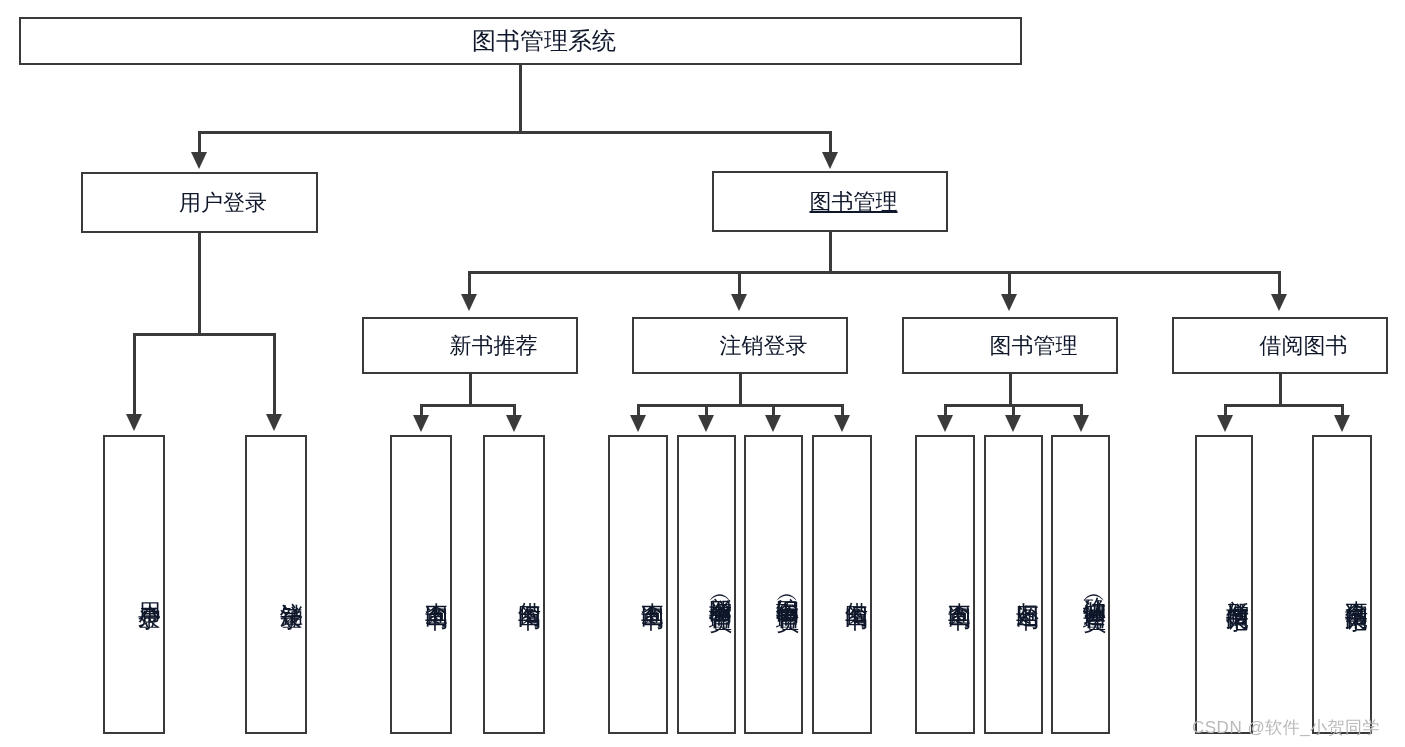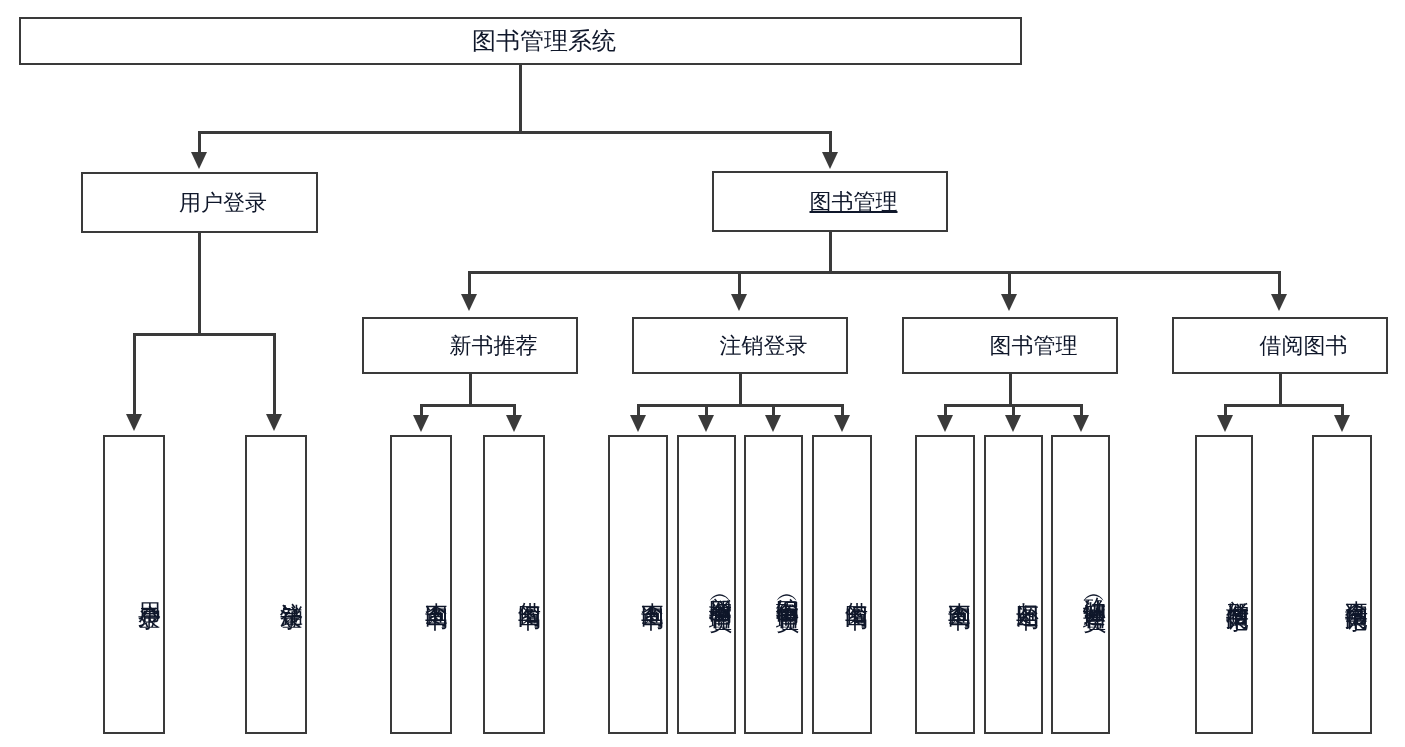--- a/index.html
+++ b/index.html
@@ -198,14 +198,15 @@
     <span class="leaf-text">确认归还（管理员）</span>
   </div>
 
   <div class="node leaf" style="left:1195px; top:435px; width:58px; height:299px;">
     <span class="leaf-text">新增借阅记录</span>
   </div>
   <div class="node leaf" style="left:1312px; top:435px; width:60px; height:299px;">
     <span class="leaf-text">查询借阅记录</span>
   </div>
 
+  <div class="watermark" style="left:1192px; top:716px;">CSDN @软件_小贺同学</div>
 
 </div>
 
 </body></html>

